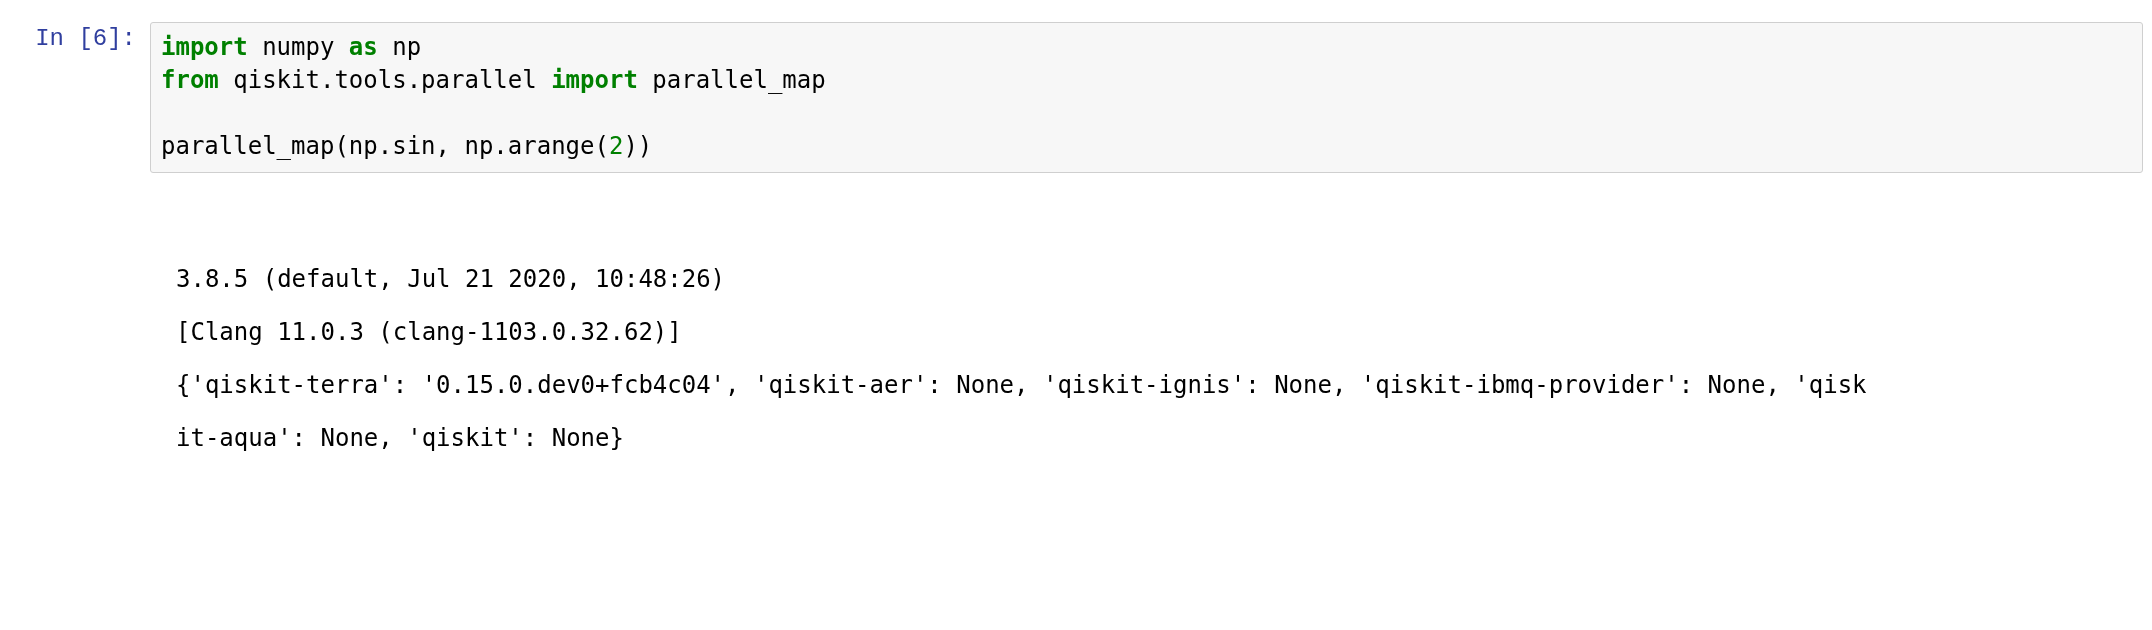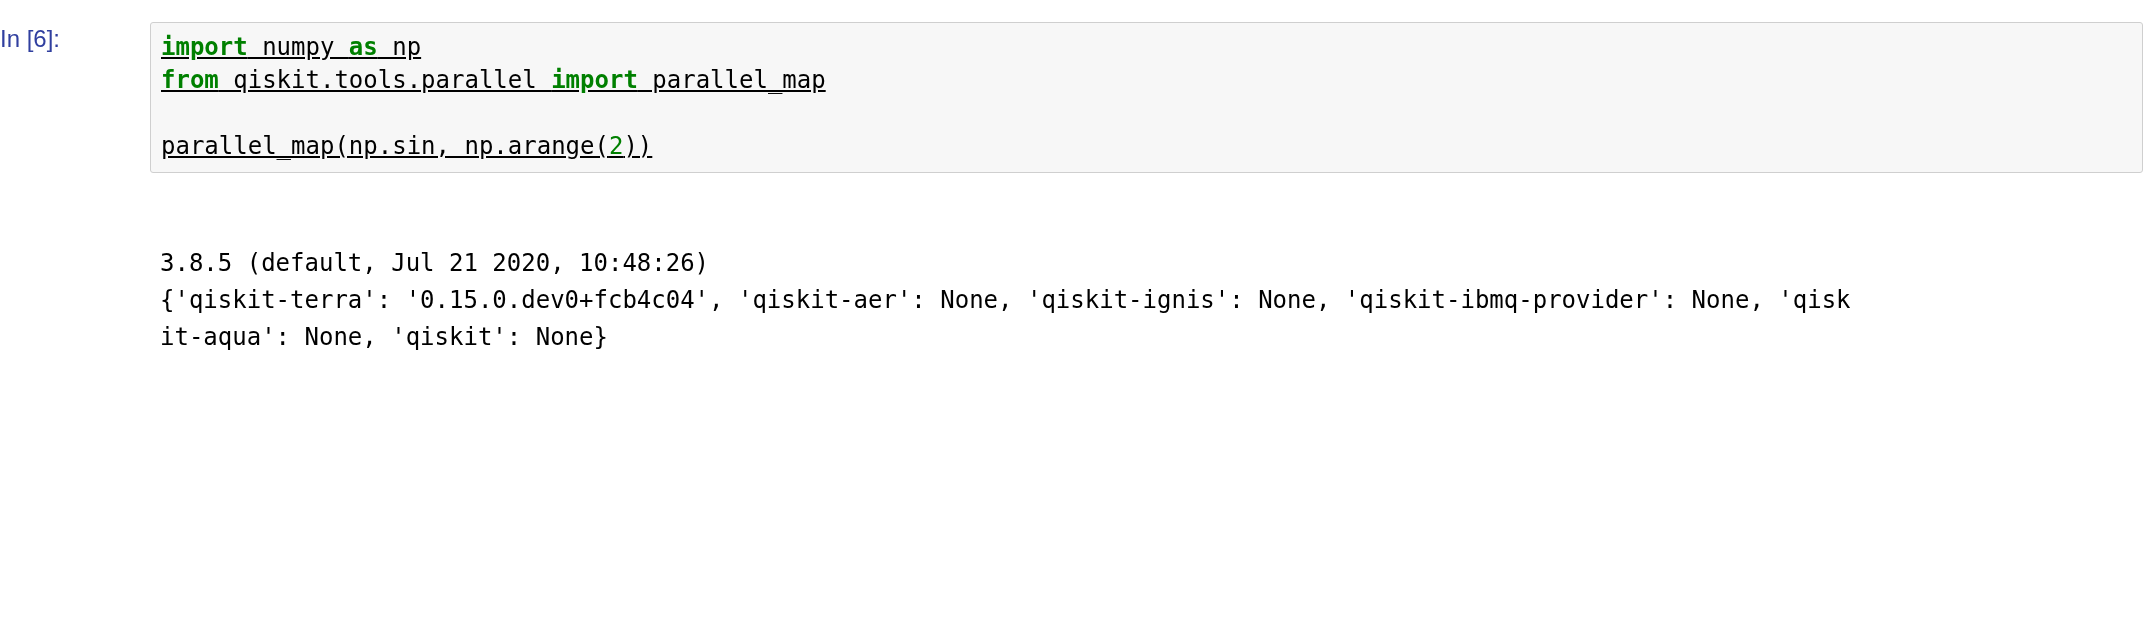--- a/index.html
+++ b/index.html
@@ -25,41 +25,41 @@
   .cell {
     display: flex;
     align-items: flex-start;
     width: 100%;
   }
 
   .prompt {
     flex: 0 0 150px;
     width: 150px;
     box-sizing: border-box;
+    text-align: right;
     padding-right: 14px;
-    font-family: Liberation Sans, sans-serif;
+    font-family: Liberation Mono, monospace;
     font-size: 24px;
     line-height: 33px;
     white-space: pre;
     letter-spacing: 0px;
   }
   .prompt-in   { color: #303F9F; }
   .prompt-out  { color: #D84315; }
   .prompt-empty { color: transparent; }
 
   
   .input-area {
     flex: 1 1 auto;
     box-sizing: border-box;
     background: #f7f7f7;
     border: 1px solid #cfcfcf;
     border-radius: 3px;
     margin-right: 9px;
     padding: 8px 10px 9px 10px;
-    text-decoration: underline;
   }
   .code {
     margin: 0;
     font-family: "DejaVu Sans Mono", "Liberation Mono", monospace;
     font-size: 24px;
     line-height: 33px;
     color: #000000;
     white-space: pre;
     tab-size: 4;
   }
@@ -76,21 +76,21 @@
   }
   .out-text {
     margin: 0;
     font-family: "DejaVu Sans Mono", "Liberation Mono", monospace;
     font-size: 24px;
     line-height: 33px;
     color: #000000;
     white-space: pre;
   }
   .stdout-text {
-    margin: 0;
+    margin: 16px;
     font-family: "DejaVu Sans Mono", "Liberation Mono", monospace;
     font-size: 24px;
     line-height: 37px;
     color: #000000;
     white-space: pre;
   }
 
   
   .sp-22 { height: 22px; }
   .sp-18 { height: 18px; }
@@ -119,18 +119,19 @@
 
   <div class="sp-38"></div>
 
 
   <div class="sp-16"></div>
 
   <div class="cell">
     <div class="prompt prompt-empty"></div>
     <div class="output-area">
       <pre class="stdout-text">3.8.5 (default, Jul 21 2020, 10:48:26)</pre>
+      <pre class="stdout-text">[Clang 11.0.3 (clang-1103.0.32.62)]</pre>
       <pre class="stdout-text">{'qiskit-terra': '0.15.0.dev0+fcb4c04', 'qiskit-aer': None, 'qiskit-ignis': None, 'qiskit-ibmq-provider': None, 'qisk</pre>
       <pre class="stdout-text">it-aqua': None, 'qiskit': None}</pre>
     </div>
   </div>
 
 </div>
 
 </body></html>

